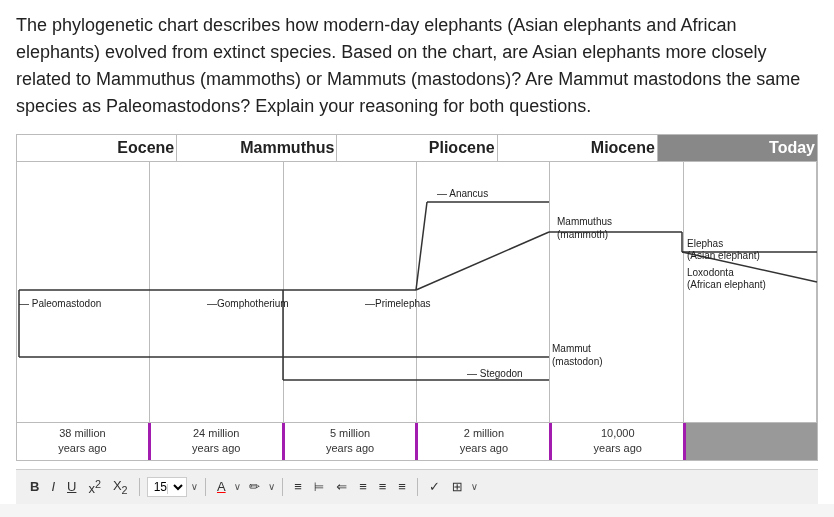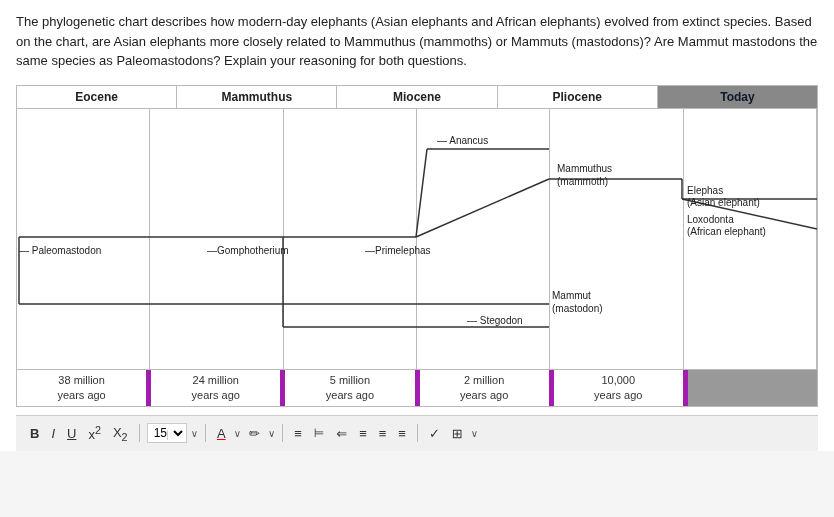--- a/index.html
+++ b/index.html
@@ -8,48 +8,48 @@
       background: #f5f5f5;
       width: 834px;
       min-height: 517px;
       overflow: hidden;
     }
     .main-container {
       background: #fff;
       padding: 12px 16px 0 16px;
     }
     .description {
-      font-size: 13px;
+      font-size: 18px;
       line-height: 1.5;
       color: #222;
       margin-bottom: 14px;
     }
     .chart-wrapper {
       border: 1px solid #bbb;
       background: #fff;
       margin-bottom: 0;
       position: relative;
     }
     .chart-header {
       display: flex;
       border-bottom: 1px solid #bbb;
     }
     .epoch-cell {
       border-right: 1px solid #bbb;
-      text-align: center;
-      font-size: 12px;
+      text-align: right;
+      font-size: 16px;
       font-weight: bold;
       padding: 4px 2px;
       color: #222;
       flex: 1;
     }
     .epoch-cell:last-child {
       border-right: none;
       background: #888;
-      color: #0f172a;
+      color: #ffffff;
     }
     .chart-body {
       position: relative;
       height: 260px;
       display: flex;
     }
     .epoch-col {
       flex: 1;
       border-right: 1px solid #bbb;
       position: relative;
@@ -69,21 +69,21 @@
       display: flex;
       border-top: 1px solid #bbb;
     }
     .time-cell {
       flex: 1;
       text-align: center;
       font-size: 11px;
       color: #333;
       padding: 3px 2px;
       line-height: 1.4;
-      border-right: 5px solid #a21caf;
+      border-right: 3px solid #a21caf;
     }
     .time-cell:last-child {
       border-right: none;
       background: #999;
     }
     .toolbar {
       display: flex;
       align-items: center;
       background: #f0f0f0;
       border-top: 1px solid #ccc;
@@ -126,22 +126,22 @@
 
 <div class="main-container">
 
   <p class="description">The phylogenetic chart describes how modern-day elephants (Asian elephants and African elephants) evolved from extinct species. Based on the chart, are Asian elephants more closely related to Mammuthus (mammoths) or Mammuts (mastodons)? Are Mammut mastodons the same species as Paleomastodons? Explain your reasoning for both questions.</p>
 
   <div class="chart-wrapper">
 
     <div class="chart-header">
       <div class="epoch-cell">Eocene</div>
       <div class="epoch-cell">Mammuthus</div>
+      <div class="epoch-cell">Pliocene</div>
       <div class="epoch-cell">Miocene</div>
-      <div class="epoch-cell">Pliocene</div>
       <div class="epoch-cell">Today</div>
     </div>
 
     <div class="chart-body">
       <div class="epoch-col"></div>
       <div class="epoch-col"></div>
       <div class="epoch-col"></div>
       <div class="epoch-col"></div>
       <div class="epoch-col"></div>
       <div class="epoch-col"></div>

